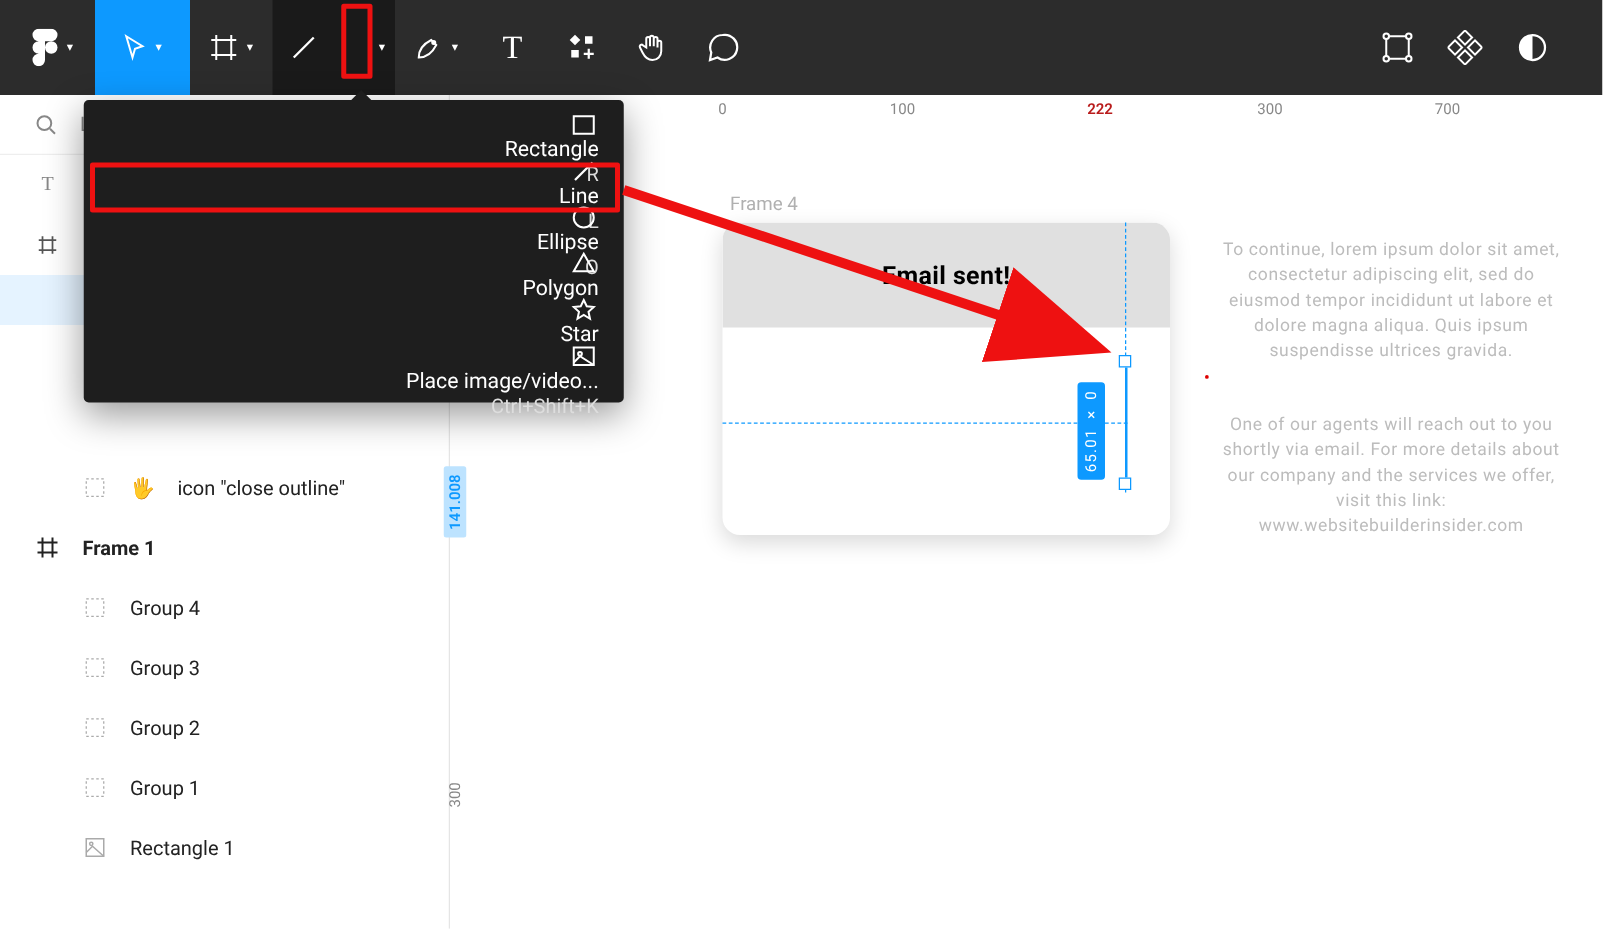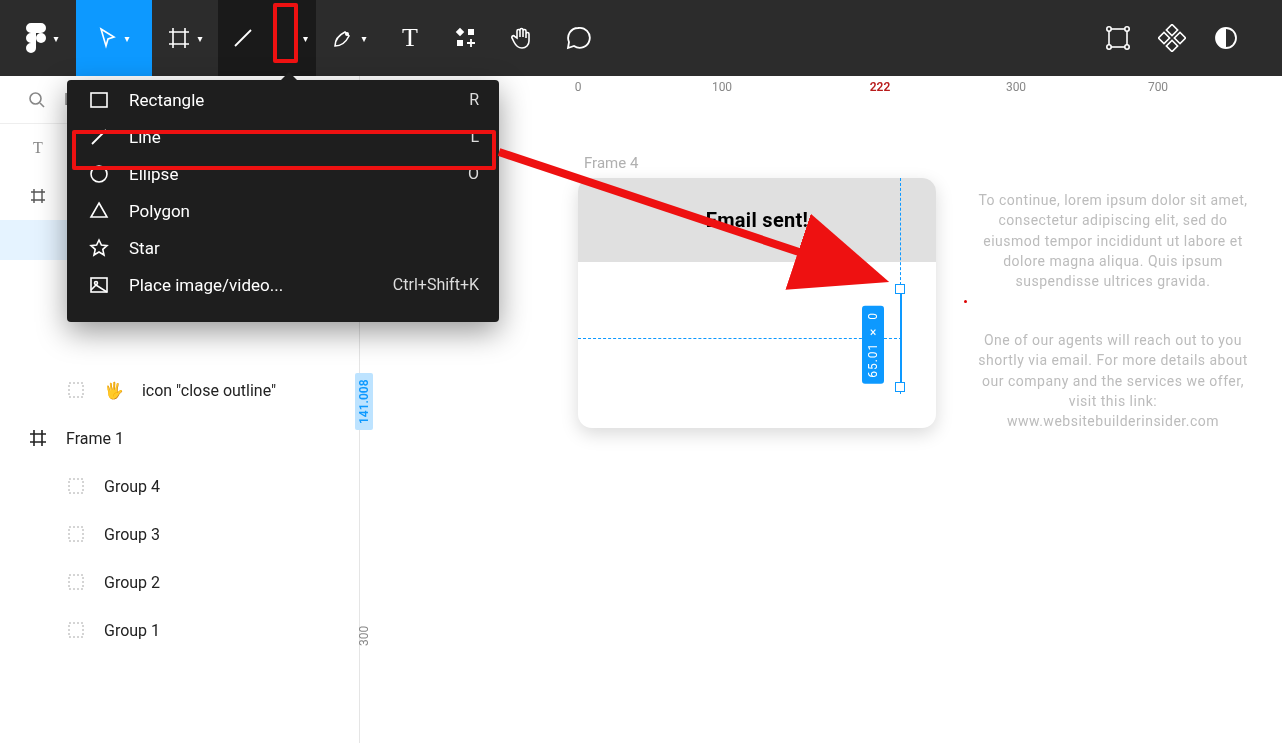--- a/index.html
+++ b/index.html
@@ -16,21 +16,21 @@
   .chev { margin-left: 6px; font-size: 10px; }
   .tb-right { margin-left: auto; display: flex; gap: 26px; padding-right: 34px; align-items:center;}
   .tb-right .ic { width:28px; height:28px; display:flex; align-items:center; justify-content:center;}
 
   
   .left-panel { position: absolute; left: 0; top: 76px; bottom: 0; width: 360px; background: #fff; border-right: 1px solid #e5e5e5; }
   .lp-search { height: 48px; display:flex; align-items:center; padding-left:28px; color:#888; border-bottom:1px solid #eee;}
   .lp-search .sic { margin-right:18px; }
   .lp-row { height: 48px; display:flex; align-items:center; padding-left:28px; gap:18px; font-size:16px; color:#222;}
   .lp-row .ic { width:20px; display:flex; justify-content:center; color:#555;}
-  .lp-row.frame1 { font-weight:400; }
+  .lp-row.frame1 { font-weight:700; }
   .lp-row.indent { padding-left:66px; }
   .lp-sel { background:#e5f3ff; }
 
   
   .canvas { position:absolute; left:360px; right:0; top:76px; bottom:0; background:#fff; }
   .ruler-h { position:absolute; left:0; right:0; top:0; height:26px; background:#fff; font-size:12px; color:#888; }
   .rtick { position:absolute; top:4px; transform:translateX(-50%); }
   .rtick.active { color:#b91c1c; font-weight:600;}
   .ruler-v { position:absolute; left:0; top:26px; bottom:0; width:26px; background:#fff; font-size:12px; color:#888;}
   .vtick { position:absolute; left:4px; transform: translateY(50%) rotate(-90deg); transform-origin:left center;}
@@ -49,21 +49,21 @@
   .v-dash { position:absolute; border-left:1px dashed #0d99ff; }
   .handle { position:absolute; width:10px; height:10px; background:#fff; border:1.5px solid #0d99ff; }
   .solid-v { position:absolute; width:2px; background:#0d99ff; }
   .badge { position:absolute; background:#0d99ff; color:#fff; font-size:12px; padding:6px 4px; border-radius:3px; writing-mode:vertical-rl; transform:rotate(180deg); text-align:center; letter-spacing:1px;}
 
   .reddot { position:absolute; left:964px; top:300px; width:3px; height:3px; background:#d00; border-radius:50%; }
 
   
   .dropdown { position:absolute; left:67px; top:80px; width:432px; background:#1e1e1e; border-radius:4px; padding:10px 0; color:#fff; box-shadow:0 10px 30px rgba(0,0,0,.4); }
   .dropdown::before { content:""; position:absolute; top:-8px; left:214px; border-left:8px solid transparent; border-right:8px solid transparent; border-bottom:8px solid #1e1e1e;}
-  .dd-row { height:37px; display:flex; align-items:flex-start; padding:0 20px; gap:18px; font-size:17px; }
+  .dd-row { height:37px; display:flex; align-items:flex-end; padding:0 20px; font-size:17px;flex-direction:column; }
   .dd-row .dic { width:24px; display:flex; justify-content:center;}
   .dd-row .short { margin-left:auto; font-size:16px; color:#ddd;}
 
   
   .hl-box { position:absolute; border:4px solid #e11; border-radius:2px; pointer-events:none; }
   .hl-chev { left:273px; top:3px; width:25px; height:60px; }
   .hl-line { left:72px; top:130px; width:424px; height:40px; }
   .arrow { position:absolute; left:494px; top:147px; width:400px; height:150px; pointer-events:none; }
 
   svg { display:block; }
@@ -220,20 +220,30 @@
       </span>
     <span>Group 2</span>
   </div>
   <div class="lp-row indent">
     <span class="ic">
         <svg width="16" height="16" viewBox="0 0 16 16" fill="none" stroke="#aaa" stroke-width="1" stroke-dasharray="2 2">
           <rect x="1" y="1" width="14" height="14"></rect>
         </svg>
       </span>
     <span>Group 1</span>
+  </div>
+  <div class="lp-row indent">
+    <span class="ic">
+      <svg width="16" height="16" viewBox="0 0 16 16" fill="none" stroke="#aaa" stroke-width="1.2">
+          <rect x="1" y="1" width="14" height="14"></rect>
+          <circle cx="5" cy="5" r="1.3"></circle>
+          <path d="M1 12l5-5 9 8"></path>
+        </svg>
+    </span>
+    <span>Rectangle 1</span>
   </div>
 </div>
 
 <div class="canvas">
   <div class="ruler-h">
     <span class="rtick" style="left:218px">0</span>
     <span class="rtick" style="left:362px">100</span>
     <span class="rtick active" style="left:520px">222</span>
     <span class="rtick" style="left:656px">300</span>
     <span class="rtick" style="left:798px">700</span>

